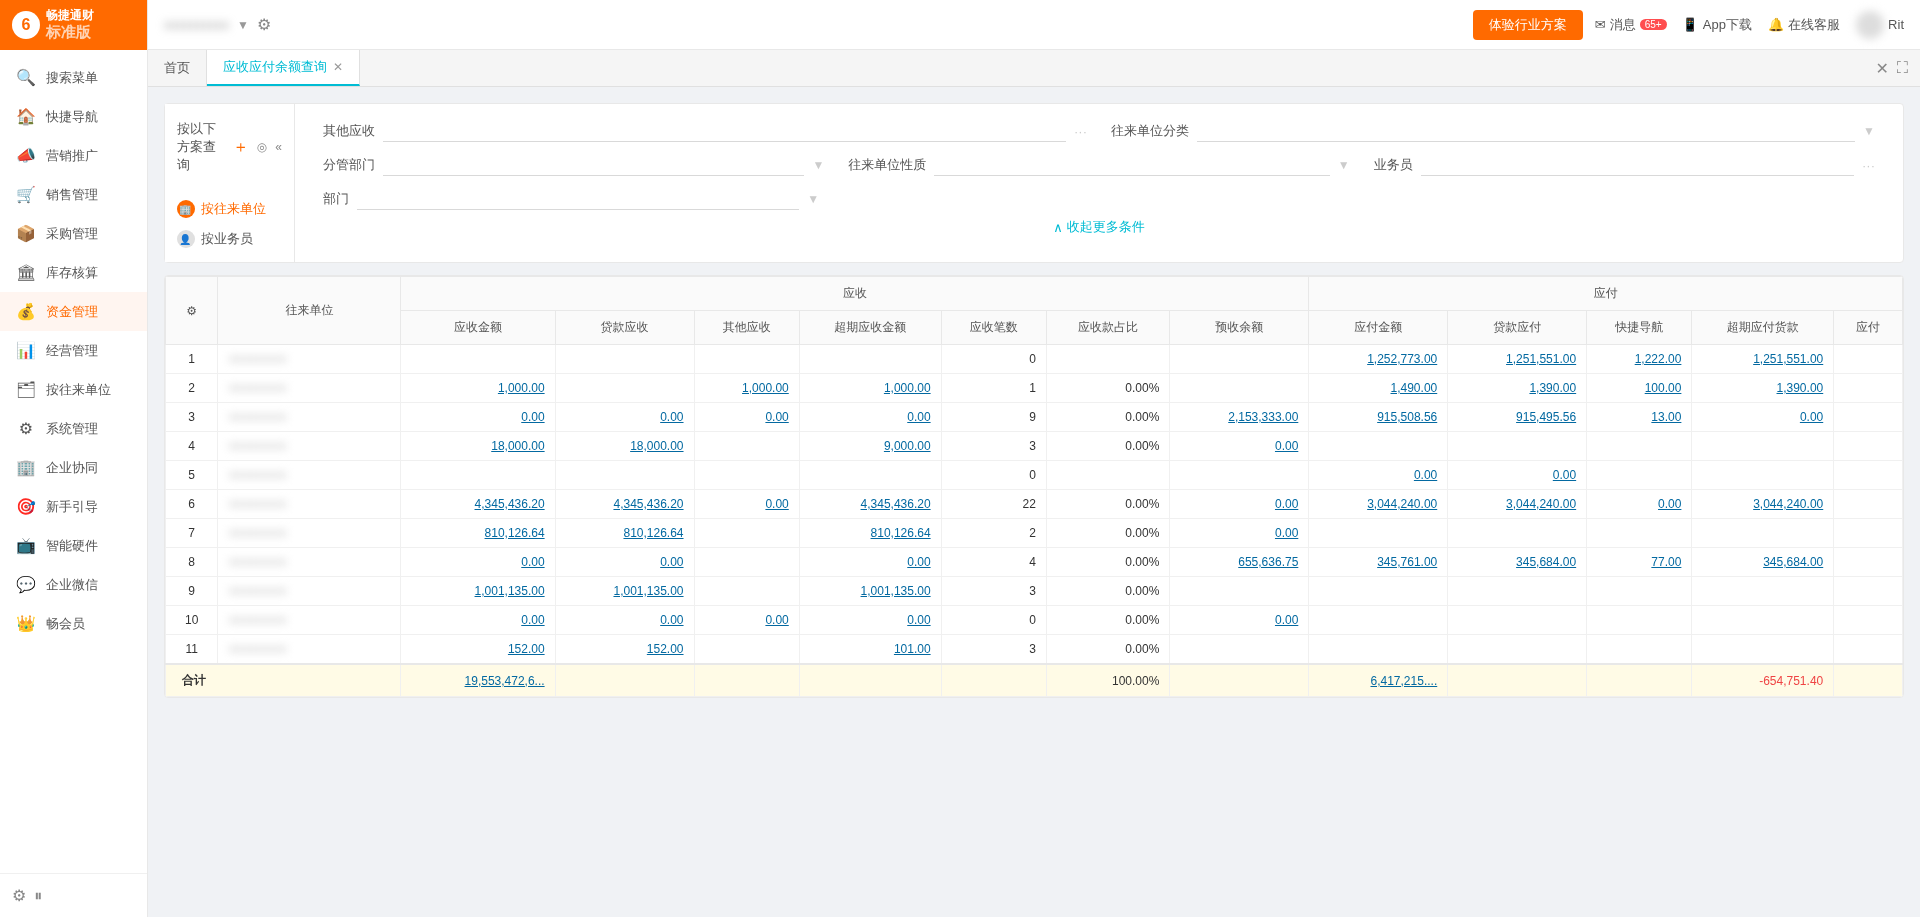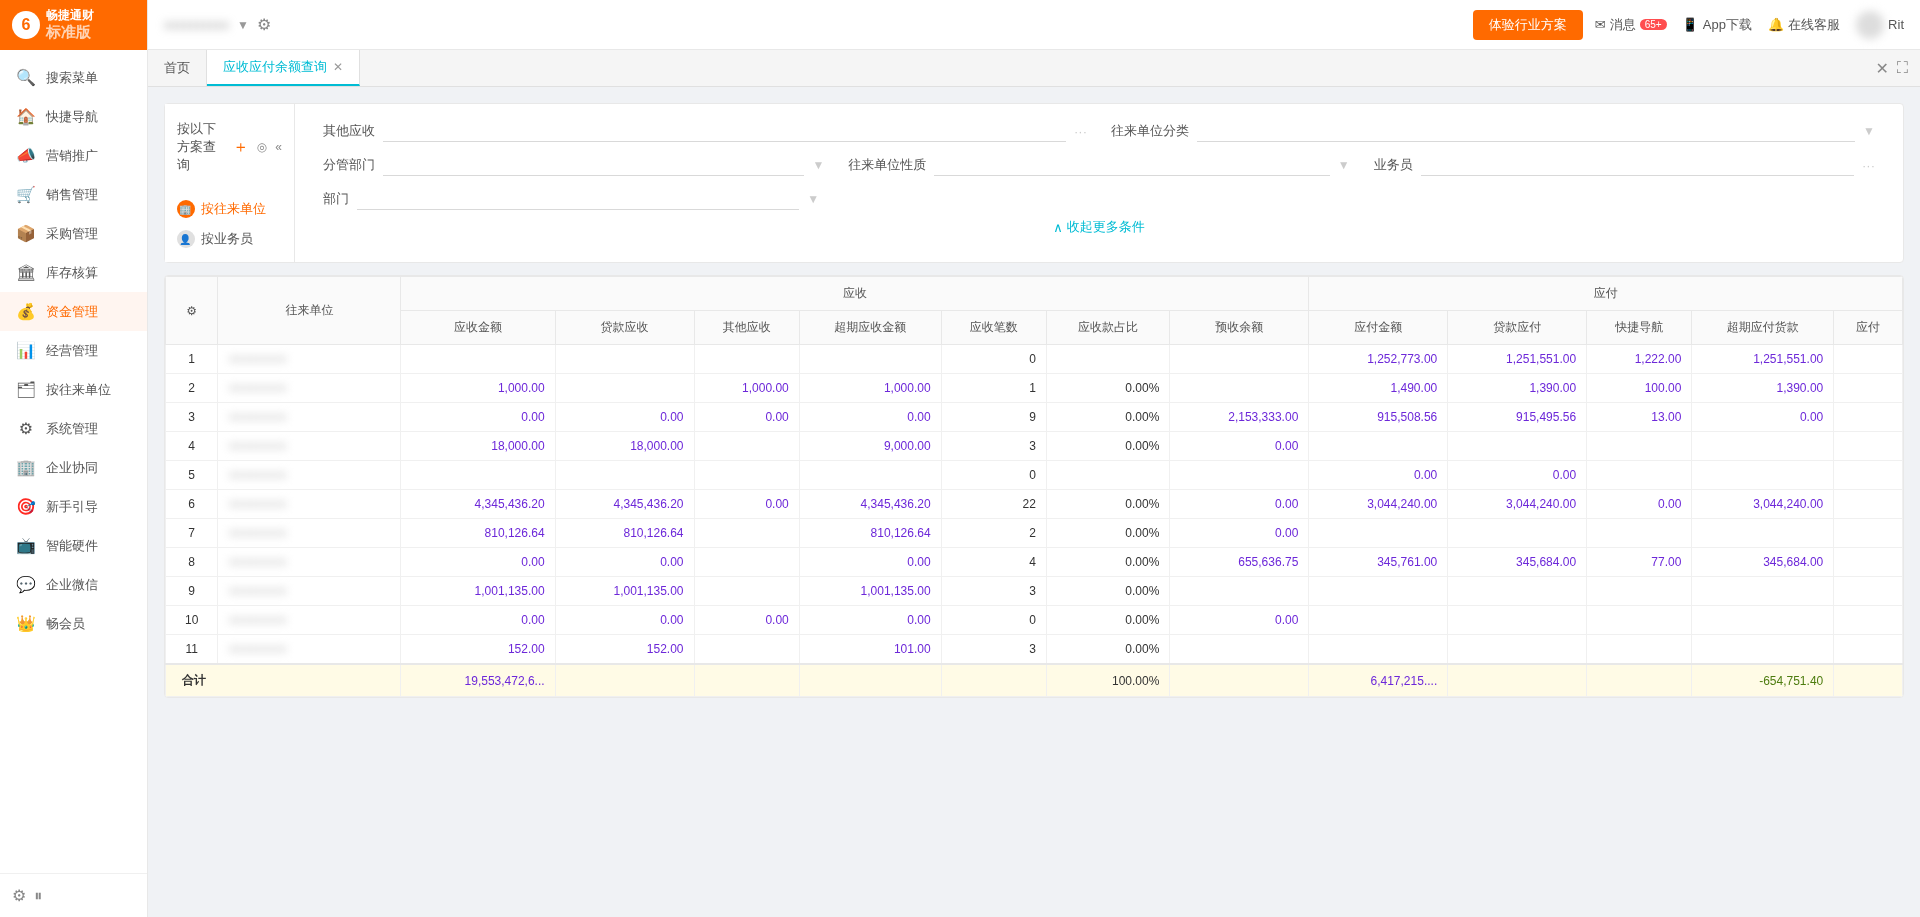--- a/index.html
+++ b/index.html
@@ -125,22 +125,22 @@
     .data-table th {
       background: #fafafa; border: 1px solid #e8e8e8; padding: 8px 10px;
       text-align: center; color: #555; font-weight: 500; white-space: nowrap;
     }
     .data-table td {
       border: 1px solid #f0f0f0; padding: 7px 10px; text-align: right;
       color: #333; white-space: nowrap;
     }
     .data-table td.text-left { text-align: left; }
     .data-table td.text-center { text-align: center; }
-    .data-table .link { color: #6d28d9; cursor: pointer; }
-    .data-table .negative { color: #4d7c0f; }
+    .data-table .link { color: #0369a1; text-decoration: underline; cursor: pointer; }
+    .data-table .negative { color: #ef4444; }
     .data-table .footer-row { background: #fffbe6; font-weight: 500; }
     .data-table .footer-row td { border-top: 2px solid #e8e8e8; }
     .th-group { text-align: center; }
     .settings-icon-cell { text-align: center; cursor: pointer; }
 
     
     ::-webkit-scrollbar { width: 6px; height: 6px; }
     ::-webkit-scrollbar-track { background: #f1f1f1; }
     ::-webkit-scrollbar-thumb { background: #ccc; border-radius: 3px; }
 

